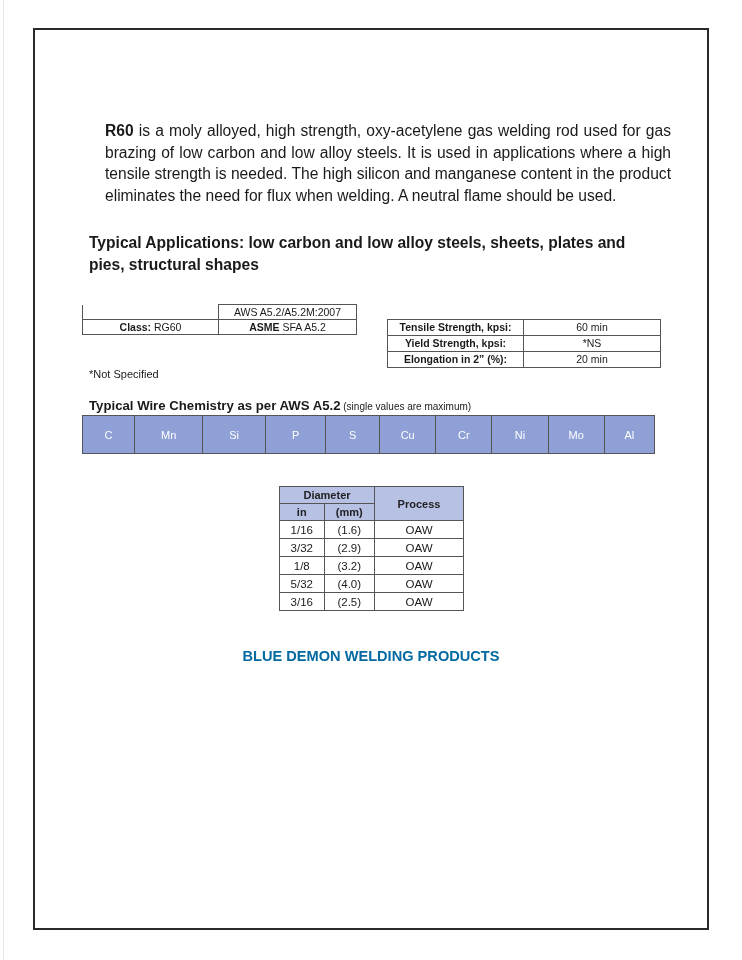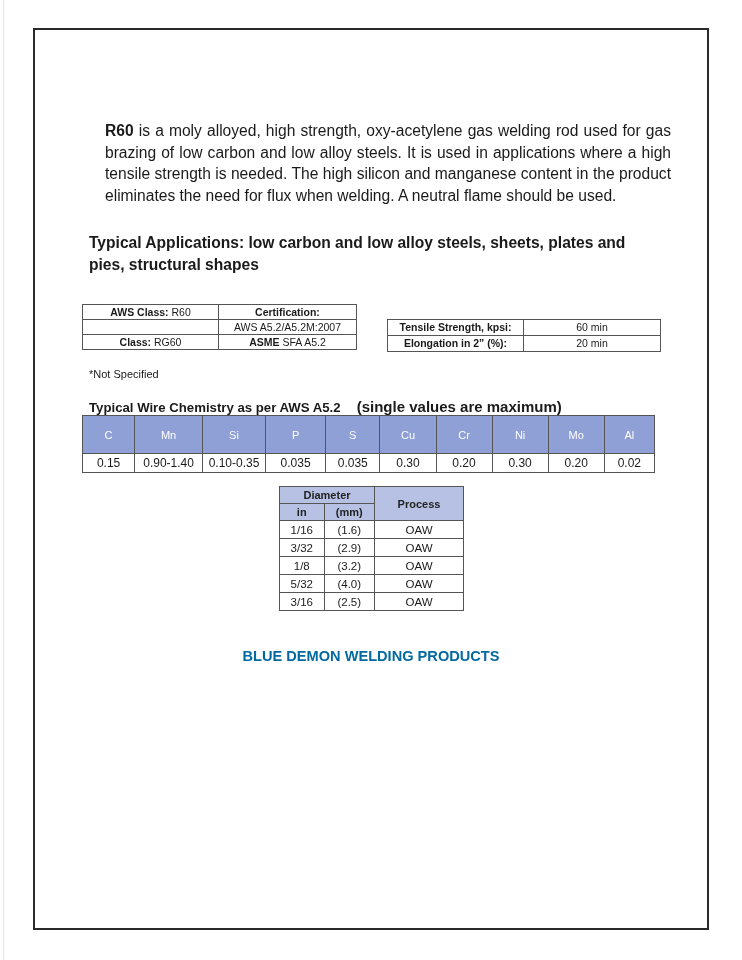--- a/index.html
+++ b/index.html
@@ -16,21 +16,21 @@
   table { border-collapse:collapse; position:absolute; }
   td, th { border:1px solid #555; padding:0; text-align:center; font-size:10.5px; font-weight:normal; }
   .cls-table { left:82px; top:304px; width:275px; }
   .cls-table td { height:14px; line-height:14px; }
   .cls-table td.c1 { width:135px; }
   .mech-table { left:387px; top:319px; width:274px; }
   .mech-table td { height:15px; line-height:15px; }
   .mech-table td.c1 { width:135px; font-weight:bold; }
   .note { position:absolute; left:89px; top:368px; font-size:11px; }
   .chem-title { position:absolute; left:89px; top:398px; font-size:13.2px; font-weight:bold; }
-  .chem-title span { font-size:15px; font-weight:bold;padding-left:12px; }
+  .chem-title span { font-size:10px; font-weight:normal; }
   .chem-table { left:82px; top:415px; width:573px; }
   .chem-table th { background:#8fa0d6; color:#ffffff; height:37px; font-size:11px; }
   .chem-table td { height:18px; font-size:12px; }
   .dia-table { left:279px; top:486px; width:185px; }
   .dia-table th { background:#b7c1e4; color:#222; font-weight:bold; font-size:11px; height:16px; }
   .dia-table td { height:17px; font-size:11.5px; }
   .brand { position:absolute; left:0; width:742px; top:648px; text-align:center;
            font-size:14.6px; font-weight:bold; color:#0369a1; }
 </style>
 </head>
@@ -42,40 +42,40 @@
 <p class="intro" style="margin:16px;">
   <b>R60</b><span> is a moly alloyed, high strength, oxy-acetylene gas welding rod used for gas brazing of low carbon and low alloy steels.  It is used in applications where a high tensile strength is needed.  The high silicon and manganese content in the product eliminates the need for flux when welding.  A neutral flame should be used.</span>
 </p>
 
 <p class="apps" style="margin:0;font-weight:bold;">
   <b>Typical Applications</b><span>:  low carbon and low alloy steels, sheets, plates and pies, structural shapes</span>
 </p>
 
 <table class="cls-table">
   <tbody>
-      <tr>
-    <td class="c1"><b>AWS Class:</b><span> R60</span></td>
-    <td><b>Certification:</b></td>
-  </tr>
   <tr>
     <td style="border-top:none;"></td>
     <td>AWS A5.2/A5.2M:2007</td>
   </tr>
   <tr>
     <td class="c1"><b>Class:</b><span>  RG60</span></td>
     <td><b>ASME</b><span> SFA A5.2</span></td>
   </tr>
 </tbody>
   </table>
 
 <table class="mech-table">
   <tbody>
       <tr>
     <td class="c1">Tensile Strength, kpsi:</td>
     <td>60 min</td>
+  </tr>
+  <tr>
+    <td class="c1">Yield Strength, kpsi:</td>
+    <td>*NS</td>
   </tr>
   <tr>
     <td class="c1">Elongation in 2” (%):</td>
     <td>20 min</td>
   </tr>
 </tbody>
   </table>
 
 <div class="note">*Not Specified</div>
 
@@ -89,32 +89,20 @@
     <th style="width:52px">C</th>
     <th style="width:68px">Mn</th>
     <th style="width:63px">Si</th>
     <th style="width:60px">P</th>
     <th style="width:54px">S</th>
     <th style="width:56px">Cu</th>
     <th style="width:56px">Cr</th>
     <th style="width:56px">Ni</th>
     <th style="width:56px">Mo</th>
     <th style="width:50px">Al</th>
-  </tr>
-  <tr>
-    <td>0.15</td>
-    <td>0.90-1.40</td>
-    <td>0.10-0.35</td>
-    <td>0.035</td>
-    <td>0.035</td>
-    <td>0.30</td>
-    <td>0.20</td>
-    <td>0.30</td>
-    <td>0.20</td>
-    <td>0.02</td>
   </tr>
 </tbody>
   </table>
 
 <table class="dia-table">
   <tbody>
       <tr>
     <th colspan="2">Diameter</th>
     <th rowspan="2" style="width:89px">Process</th>
   </tr>

